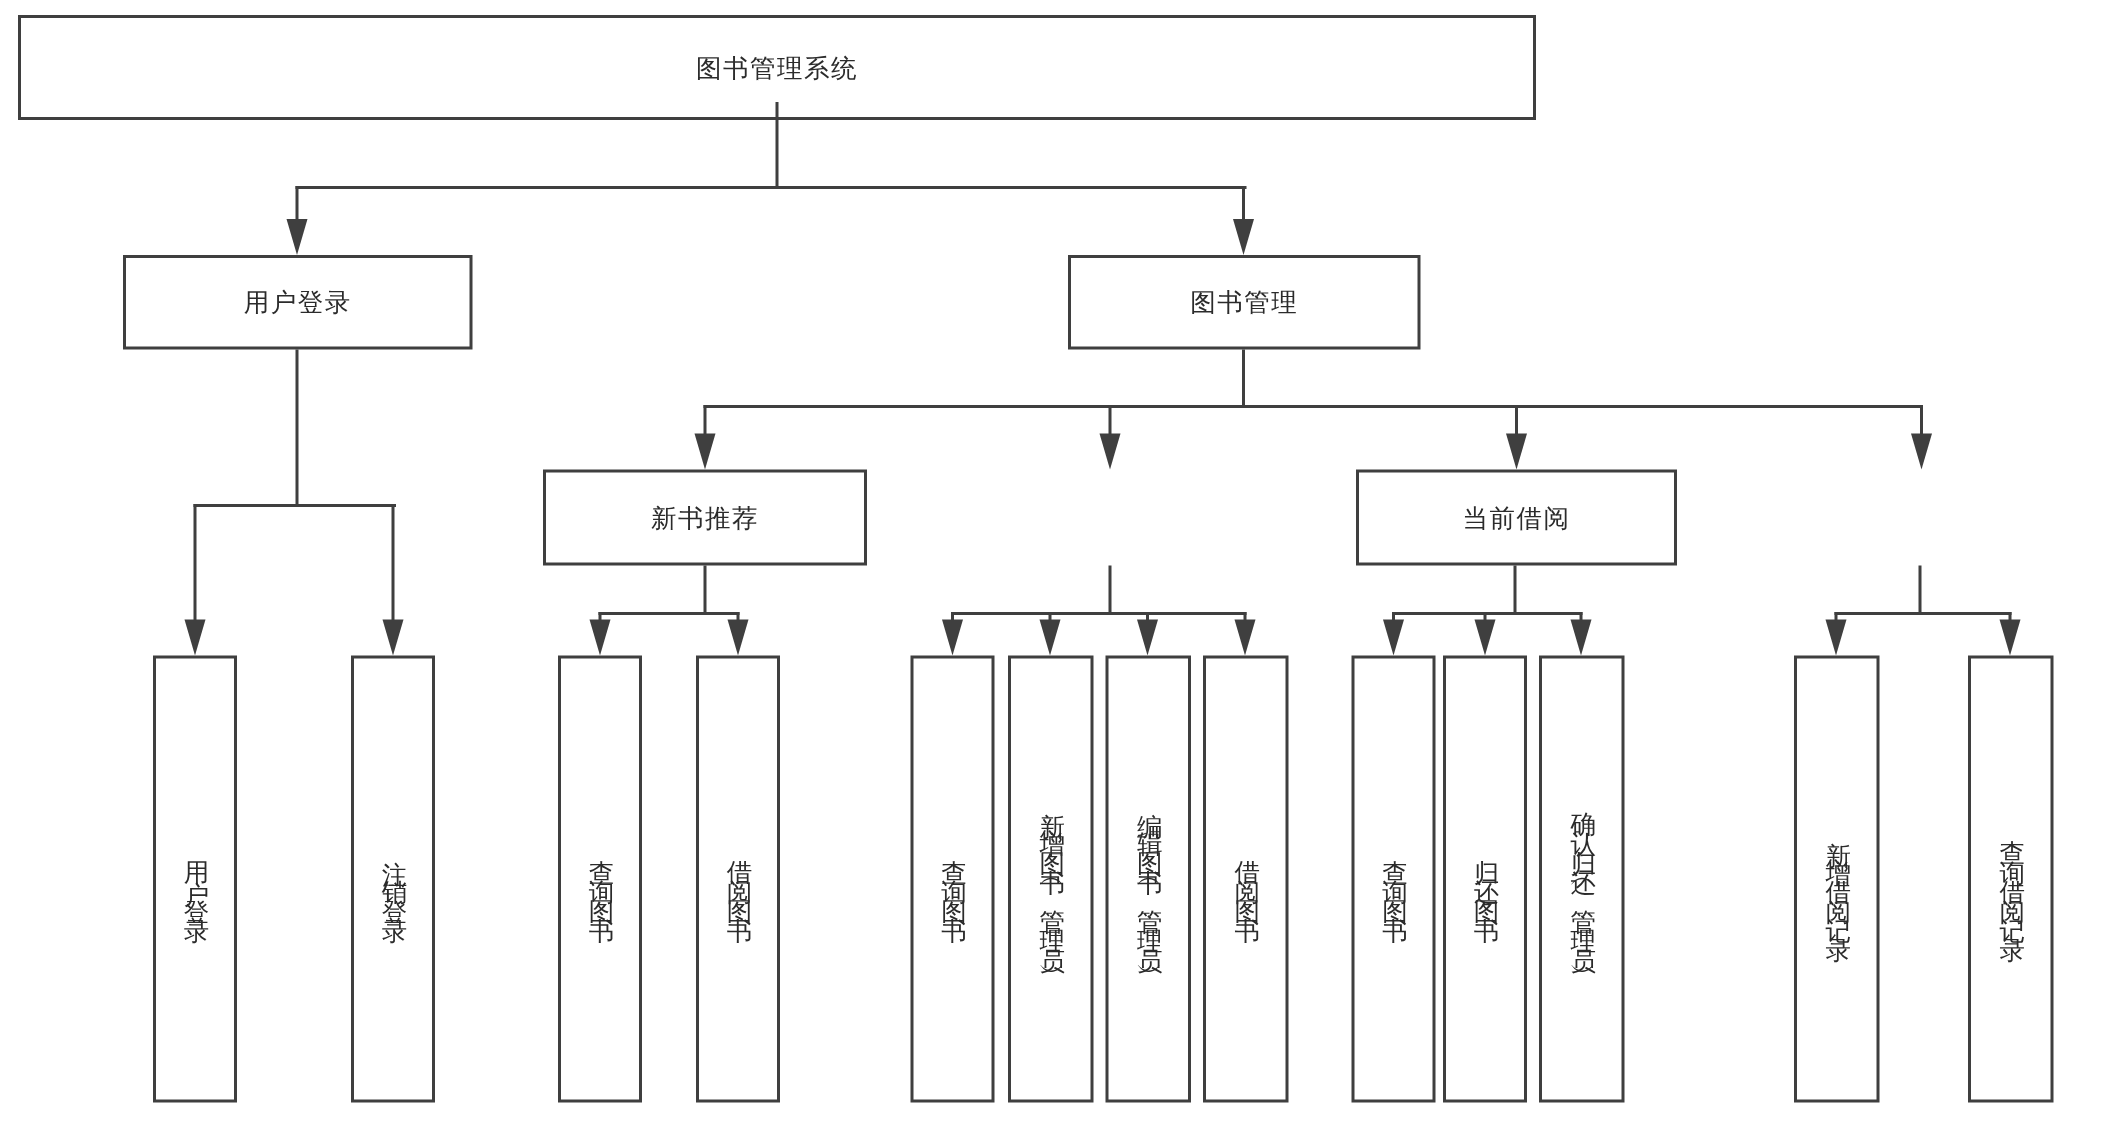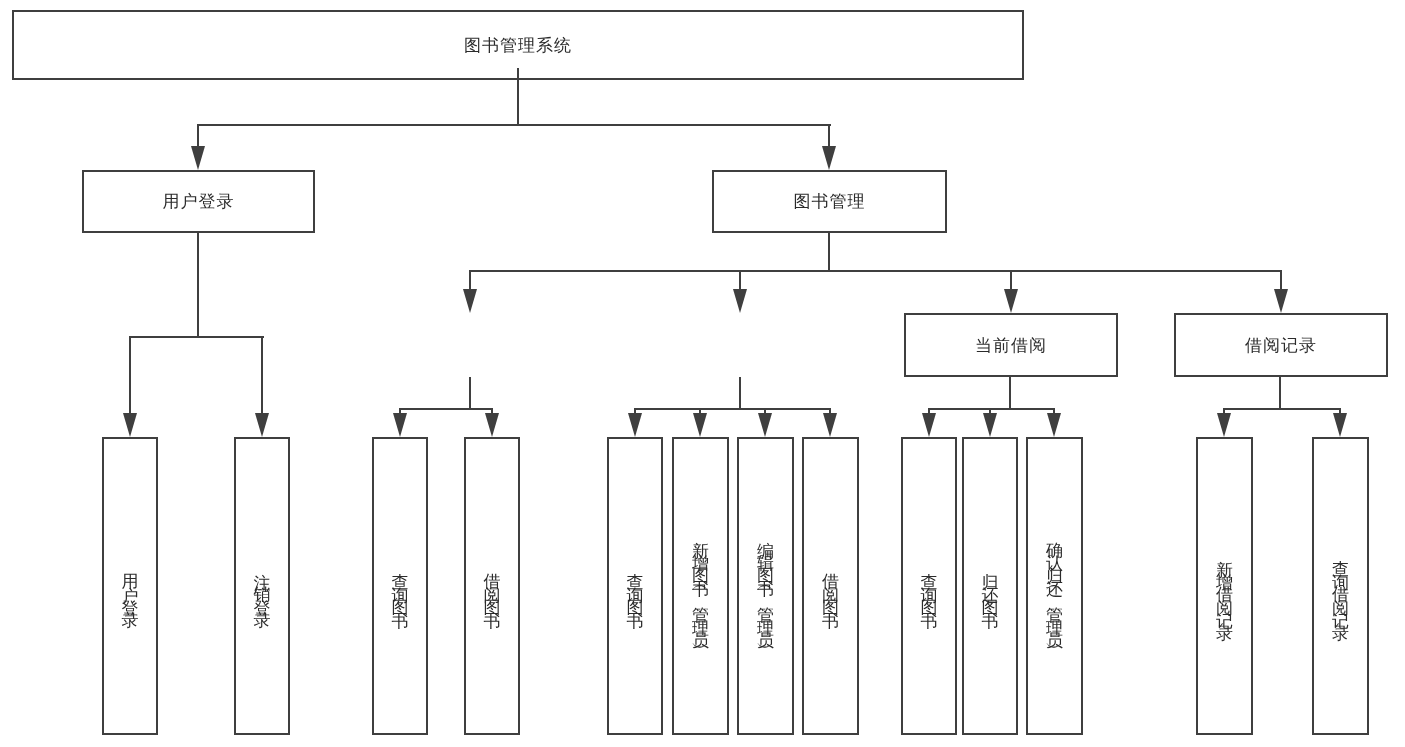--- a/index.html
+++ b/index.html
@@ -35,25 +35,25 @@
     <span>图书管理系统</span>
   </div>
 
   <div class="box" style="left:82px;top:170px;width:233px;height:63px;">
     <span>用户登录</span>
   </div>
   <div class="box" style="left:712px;top:170px;width:235px;height:63px;">
     <span>图书管理</span>
   </div>
 
+  <div class="box" style="left:362px;top:313px;width:216px;height:64px;">
+    <span>新书推荐</span>
+  </div>
   <div class="box" style="left:904px;top:313px;width:214px;height:64px;">
     <span>当前借阅</span>
-  </div>
-  <div class="box" style="left:1174px;top:313px;width:214px;height:64px;">
-    <span>借阅记录</span>
   </div>
 
   <div class="box" style="left:102px;top:437px;width:56px;height:298px;">
     <span class="vtext">用户登录</span>
   </div>
   <div class="box" style="left:234px;top:437px;width:56px;height:298px;">
     <span class="vtext">注销登录</span>
   </div>
   <div class="box" style="left:372px;top:437px;width:56px;height:298px;">
     <span class="vtext">查询图书</span>

